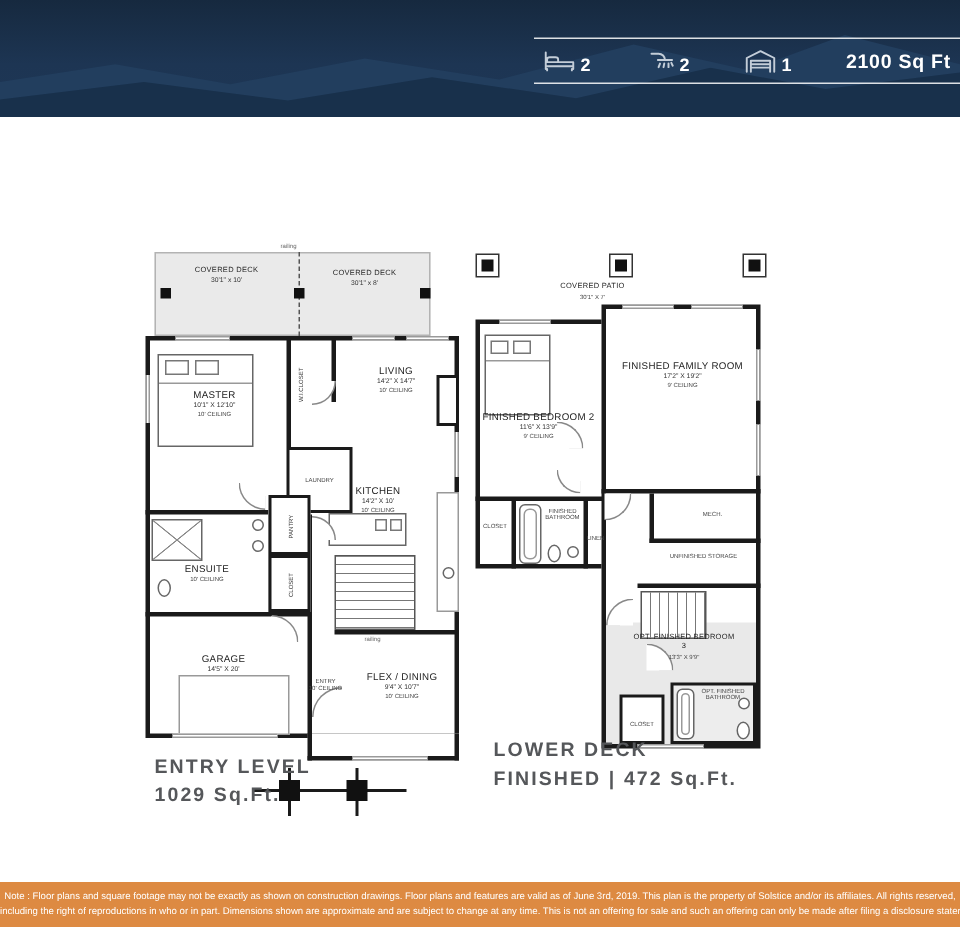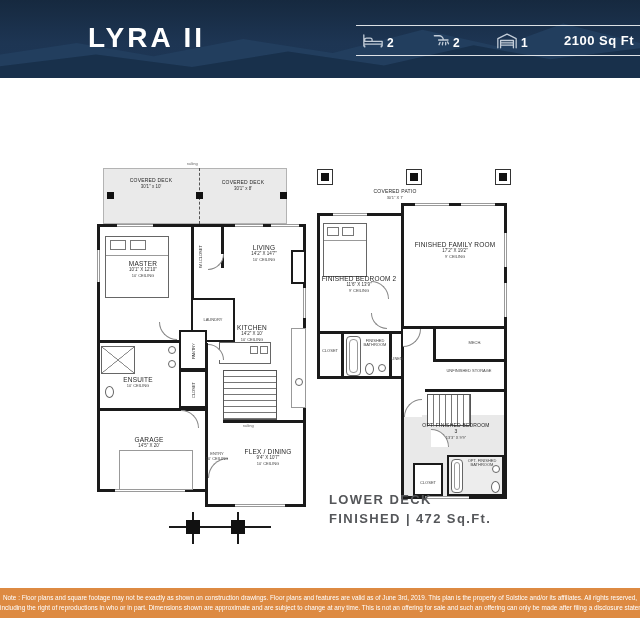--- a/index.html
+++ b/index.html
@@ -74,21 +74,20 @@
   .footer{position:absolute;left:0;top:588px;width:640px;height:30px;background:#dd8a42;
           color:#fff;text-align:center;padding-top:5px;box-sizing:border-box;}
   .footer div{font-size:6.4px;line-height:1.55;white-space:nowrap;}
 </style>
 </head>
 <body>
 
 <div class="header">
   <div class="ridge ridge1"></div>
   <div class="ridge ridge2"></div>
-  <div class="plan-title">LYRA II</div>
 
   <div class="stats">
     <div class="stat">
       <span>
         <svg width="22" height="17" viewBox="0 0 24 18" fill="none" stroke="#c3cdd8" stroke-width="1.4" stroke-linecap="round">
           <path d="M2 3v12 M22 10v5 M2 13h20 M2 10h20 M3 10V8c0-1 .8-1.5 2-1.5h4c1.2 0 2 .5 2 1.5v2 M3 15v1 M21 15v1"></path>
         </svg>
       </span>
       <span class="stat-num">2</span>
     </div>
@@ -219,20 +218,24 @@
     <span class="rc">10' CEILING</span>
   </div>
 
   <div class="postline" style="left:74px;top:368px;width:56px;height:2px"></div>
   <div class="postline" style="left:97px;top:354px;width:2px;height:32px"></div>
   <div class="postline" style="left:120px;top:368px;width:56px;height:2px"></div>
   <div class="postline" style="left:142px;top:354px;width:2px;height:32px"></div>
   <div class="post-big" style="left:91px;top:362px"></div>
   <div class="post-big" style="left:136px;top:362px"></div>
 
+  <div class="level-label" style="left:8px;top:344px">
+    <div>ENTRY LEVEL</div>
+    <div>1029 Sq.Ft.</div>
+  </div>
 </div>
 
 <div class="plan" style="left:315px;top:163px;width:200px;height:375px">
 
   <div class="post-frame" style="left:2px;top:6px">
       <div class="inner"></div>
     </div>
   <div class="post-frame" style="left:91px;top:6px">
       <div class="inner"></div>
     </div>

